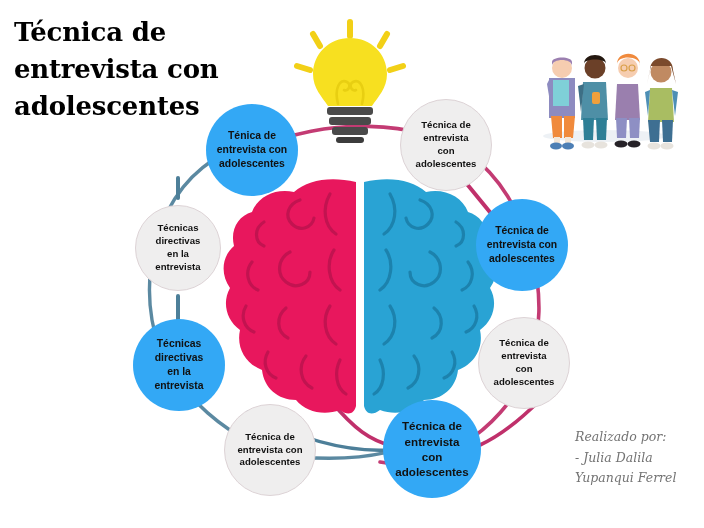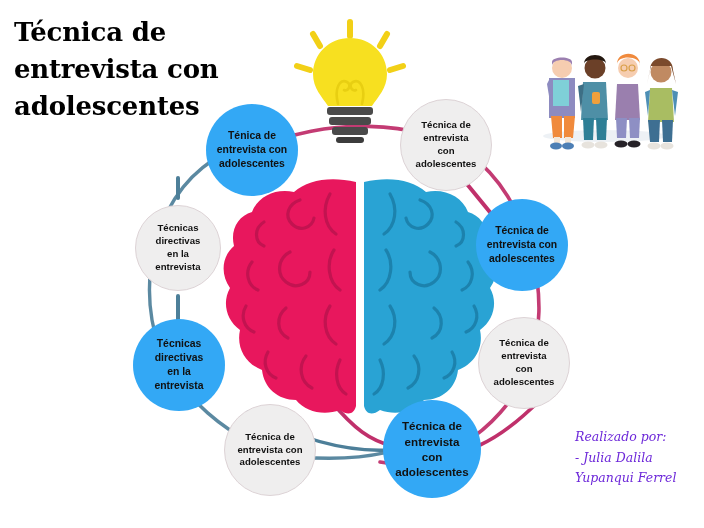--- a/index.html
+++ b/index.html
@@ -34,21 +34,21 @@
   
   #signature {
     position: absolute;
     left: 575px;
     top: 427px;
     width: 125px;
     font-family: "DejaVu Serif", "Liberation Serif", serif;
     font-style: italic;
     font-size: 12.5px;
     line-height: 1.65;
-    color: #6d28d9;
+    color: #737373;
     white-space: pre-line;
     text-align: left;
   }
 
   
   #art {
     position: absolute;
     left: 0;
     top: 0;
     width: 704px;

